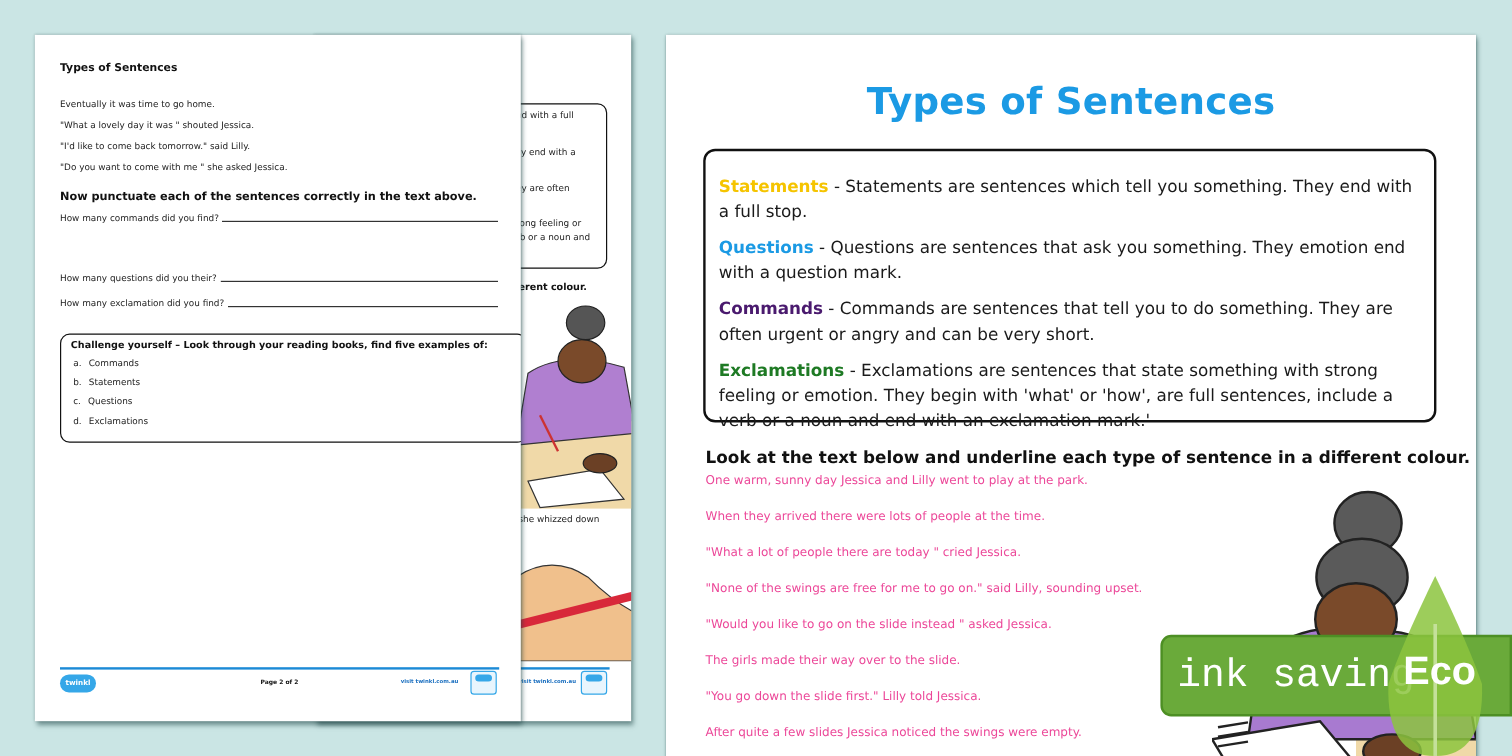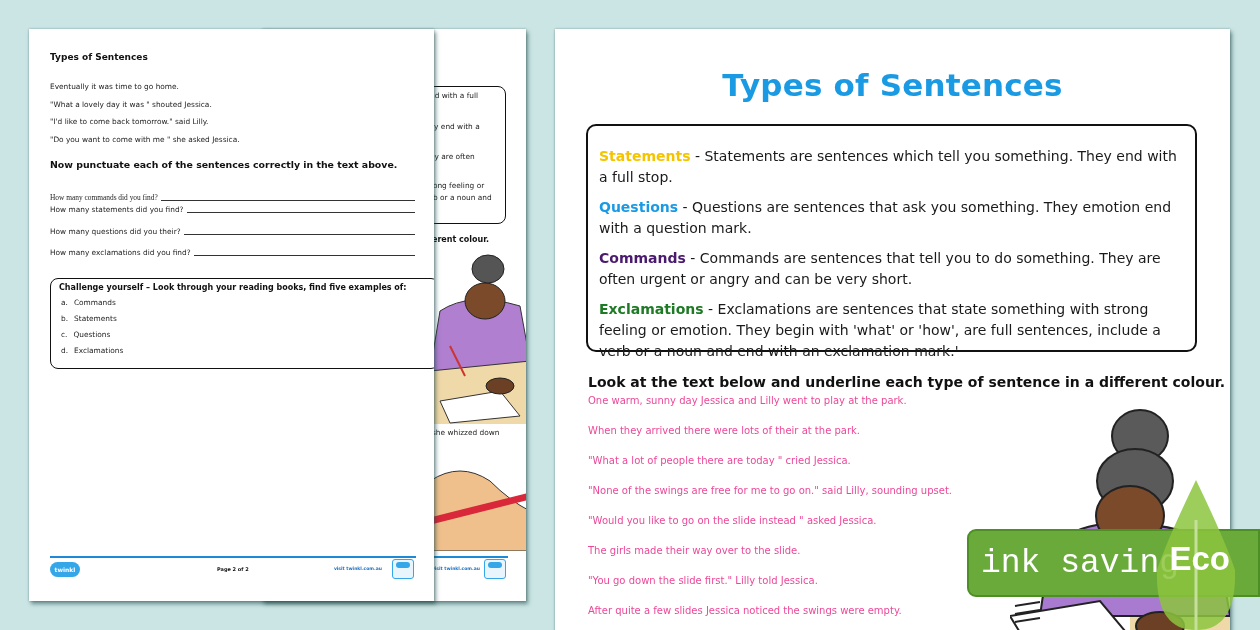--- a/index.html
+++ b/index.html
@@ -109,34 +109,30 @@
 </div>
 
 <div class="page" id="front-left">
   <div class="sm-title">Types of Sentences</div>
   <div class="sm-line" style="top:53px;">Eventually it was time to go home.</div>
   <div class="sm-line" style="top:71px;">"What a lovely day it was " shouted Jessica.</div>
   <div class="sm-line" style="top:88px;">"I'd like to come back tomorrow." said Lilly.</div>
   <div class="sm-line" style="top:106px;">"Do you want to come with me " she asked Jessica.</div>
   <div class="sm-instr">Now punctuate each of the sentences correctly in the text above.</div>
 
-  <div class="q-row" style="top:164px;font-family:Liberation Serif, serif;">
+  <div class="q-row" style="top:148px;">
     <span class="q-text">How many commands did you find?</span>
-    <span class="q-blank"></span>
-  </div>
-  <div class="q-row" style="top:176px;">
-    <span class="q-text">How many statements did you find?</span>
     <span class="q-blank"></span>
   </div>
   <div class="q-row" style="top:198px;">
     <span class="q-text">How many questions did you their?</span>
     <span class="q-blank"></span>
   </div>
   <div class="q-row" style="top:219px;">
-    <span class="q-text">How many exclamations did you find?</span>
+    <span class="q-text">How many exclamation did you find?</span>
     <span class="q-blank"></span>
   </div>
 
   <div class="challenge-box">
     <div class="challenge-title">Challenge yourself – Look through your reading books, find five examples of:</div>
     <div class="challenge-item">
       <span>a.</span>
       <span>Commands</span>
     </div>
     <div class="challenge-item">
@@ -173,21 +169,21 @@
     <div class="def">
       <span class="term" style="color:#4a1a6e;">Commands</span><span> - Commands are sentences that tell you to do something. They are often urgent or angry and can be very short.</span>
     </div>
     <div class="def">
       <span class="term" style="color:#1e7a24;">Exclamations</span><span> - Exclamations are sentences that state something with strong feeling or emotion. They begin with 'what' or 'how', are full sentences, include a verb or a noun and end with an exclamation mark.'</span>
     </div>
   </div>
 
   <div class="instr">Look at the text below and underline each type of sentence in a different colour.</div>
   <div class="story-line" style="top:366px;">One warm, sunny day Jessica and Lilly went to play at the park.</div>
-  <div class="story-line" style="top:396px;">When they arrived there were lots of their at the park.</div>
+  <div class="story-line" style="top:396px;">When they arrived there were lots of people at the time.</div>
   <div class="story-line" style="top:426px;">"What a lot of people there are today " cried Jessica.</div>
   <div class="story-line" style="top:456px;">"None of the swings are free for me to go on." said Lilly, sounding upset.</div>
   <div class="story-line" style="top:486px;">"Would you like to go on the slide instead " asked Jessica.</div>
   <div class="story-line" style="top:516px;">The girls made their way over to the slide.</div>
   <div class="story-line" style="top:546px;">"You go down the slide first." Lilly told Jessica.</div>
   <div class="story-line" style="top:576px;">After quite a few slides Jessica noticed the swings were empty.</div>
 
   <svg class="girl" viewBox="0 0 220 243">
     <rect x="120" y="200" width="100" height="43" fill="#f0d9a8"></rect>
     <ellipse cx="130" cy="30" rx="28" ry="26" fill="#5a5a5a" stroke="#222" stroke-width="2"></ellipse>

